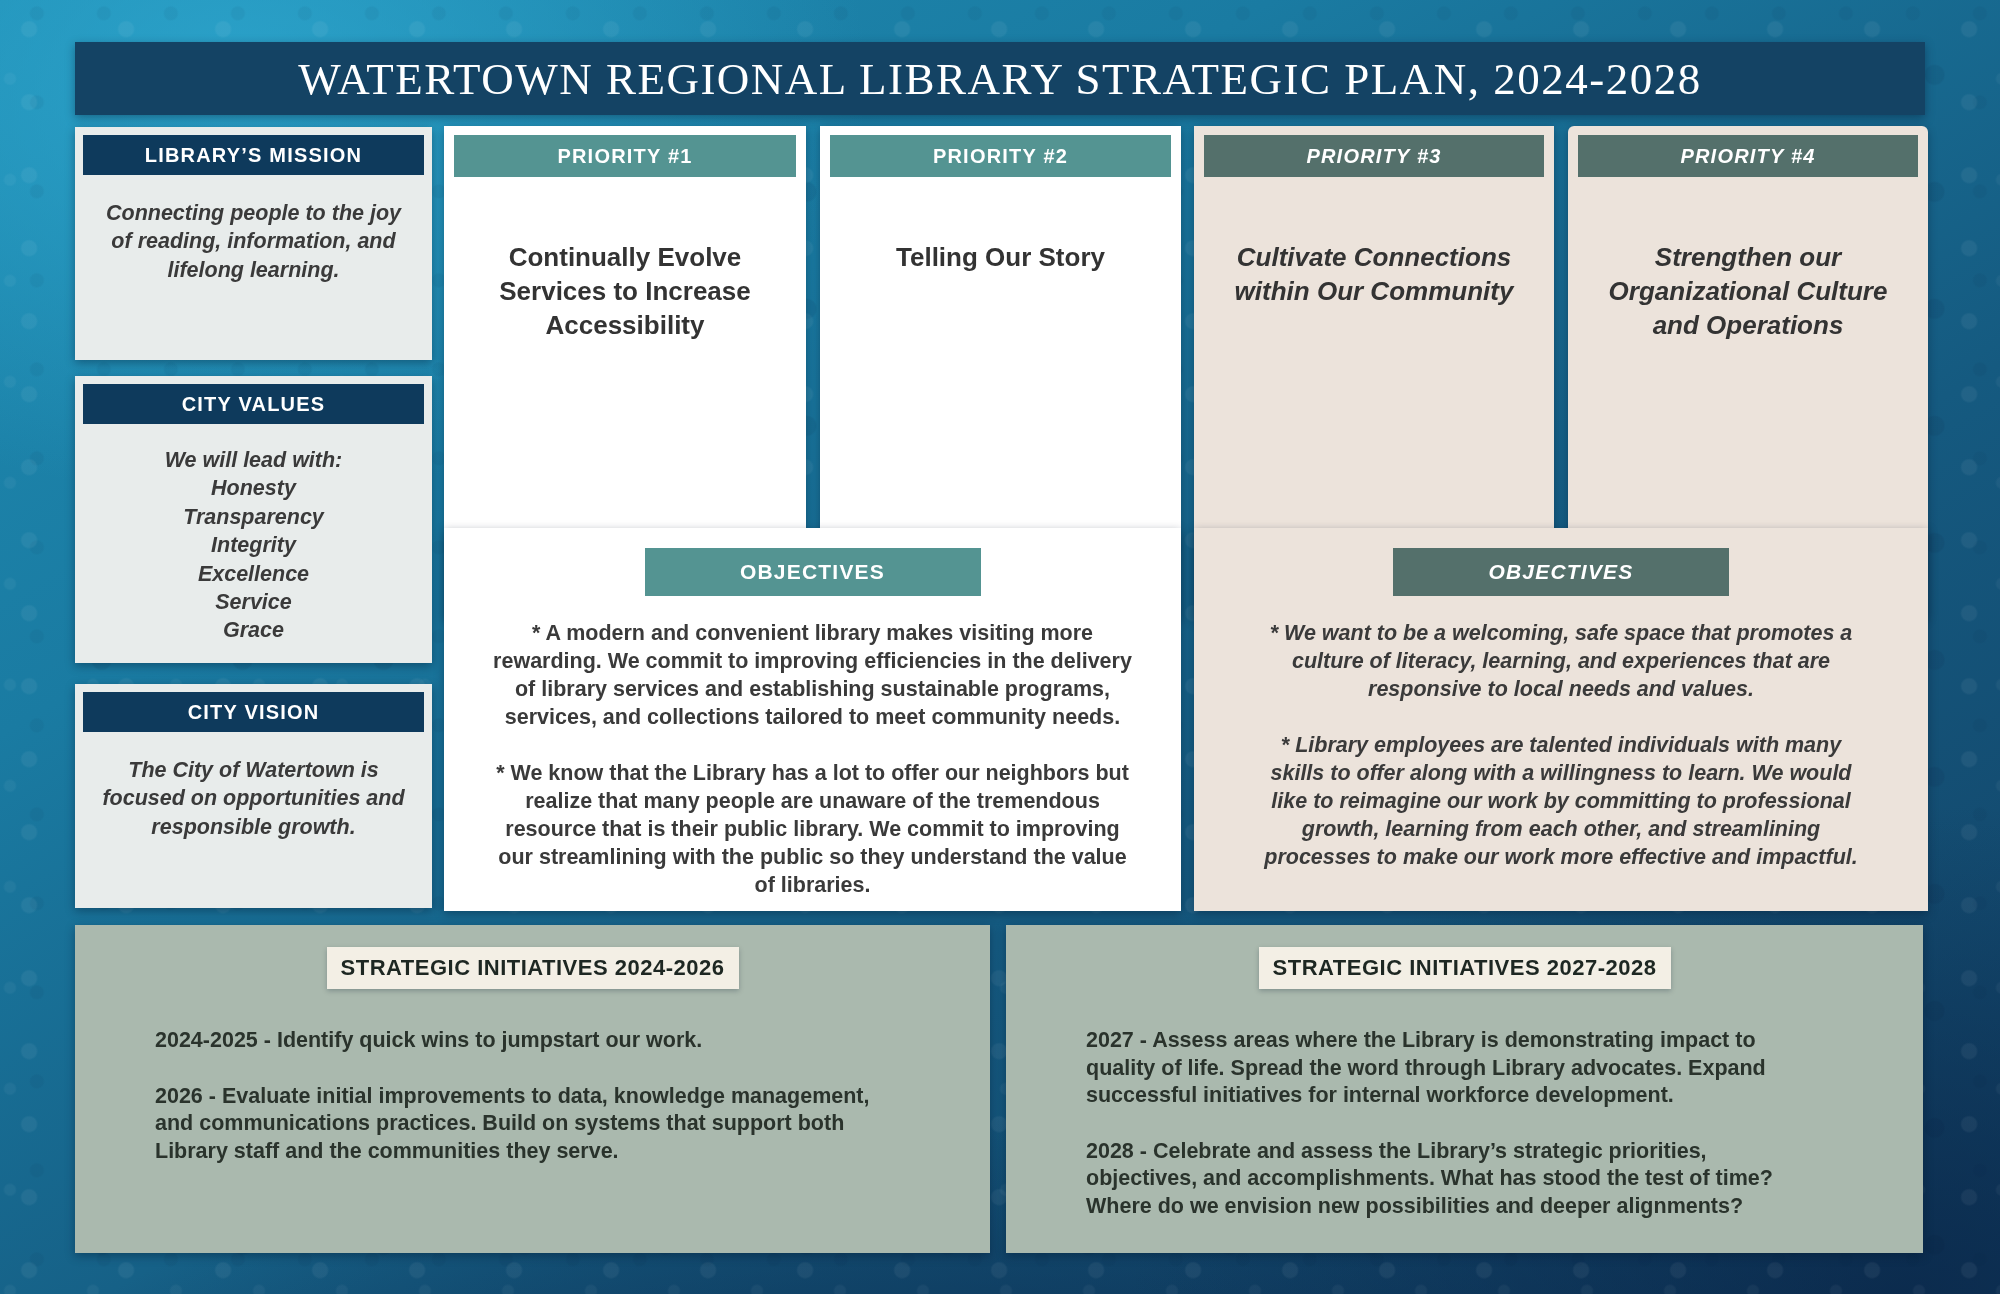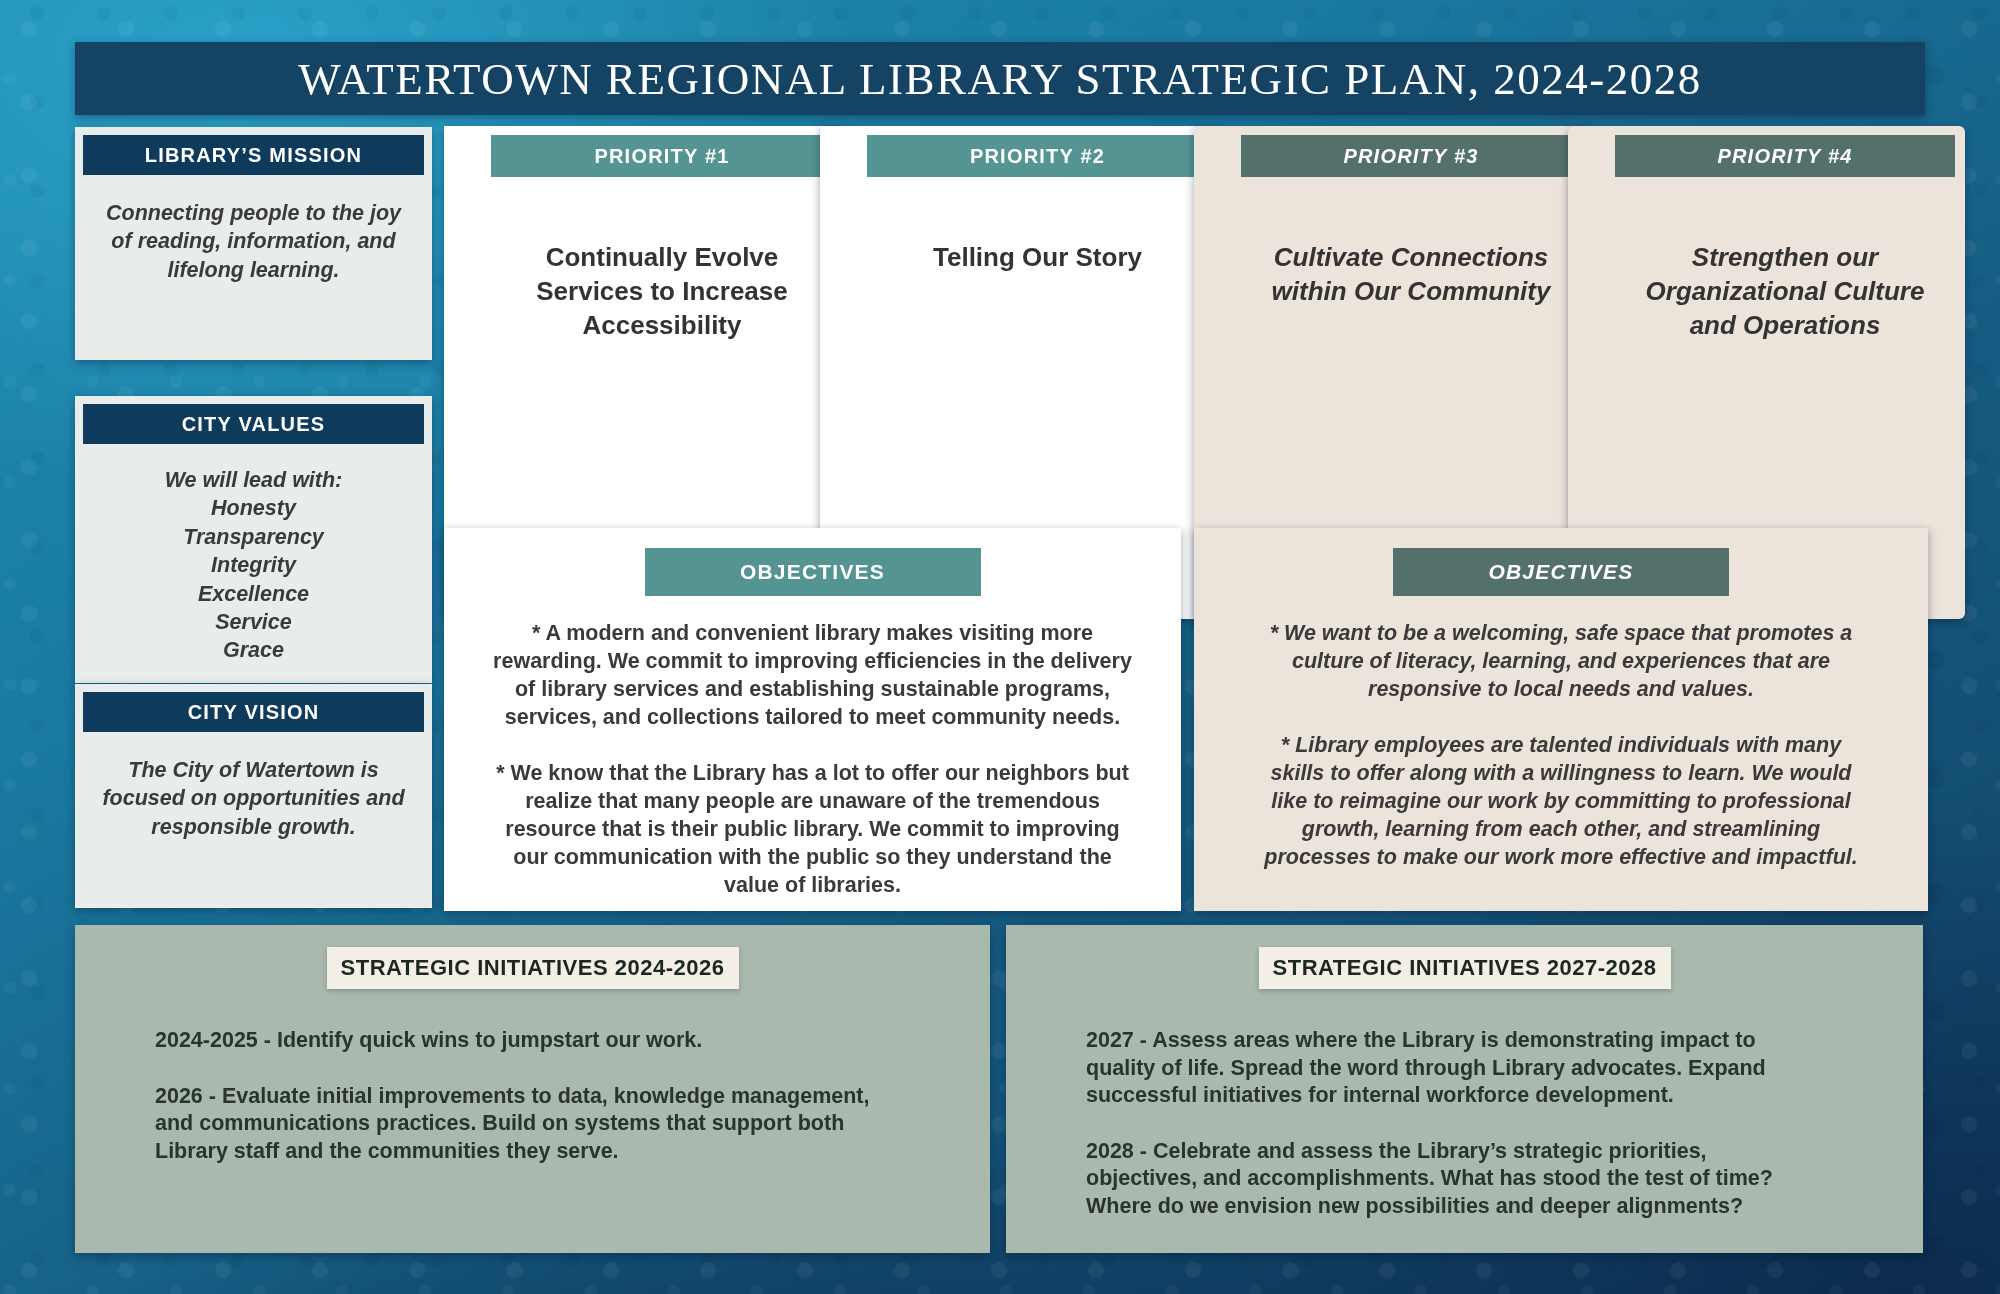--- a/index.html
+++ b/index.html
@@ -55,31 +55,31 @@
   .obj-bar{width:336px;margin:20px auto 0;height:48px;font-size:21px;}
   .label{
     width:412px;margin:22px auto 0;height:42px;background:#f3efe5;color:#1d2722;
     display:flex;align-items:center;justify-content:center;
     font-weight:bold;font-size:22px;letter-spacing:.5px;white-space:nowrap;
     box-shadow:0 2px 5px rgba(0,25,45,.25);
   }
 
   
   .mission{left:75px;top:127px;width:357px;height:233px;}
-  .values{left:75px;top:396px;width:357px;height:287px;}
+  .values{left:75px;top:376px;width:357px;height:287px;}
   .vision{left:75px;top:684px;width:357px;height:224px;}
   .panel-body{
     margin:24px 24px 0;text-align:center;color:#3a3a3a;
     font-weight:bold;font-size:21.5px;line-height:1.32;font-style:italic;
   }
   .values .panel-body{margin-top:22px;}
   .values-line{display:block;}
 
   
-  .card{top:126px;height:493px;padding-left:37px;}
+  .card{top:126px;height:493px;}
   .p1{left:444px;width:362px;}
   .p2{left:820px;width:361px;}
   .p3{left:1194px;width:360px;}
   .p4{left:1568px;width:360px;border-radius:6px;}
   .card-title{
     margin:64px 26px 0;text-align:center;color:#333333;
     font-weight:bold;font-size:26px;line-height:1.3;
   }
 
   
@@ -152,21 +152,21 @@
 
   <section class="panel cream card p4">
     <div class="bar slate">PRIORITY #4</div>
     <div class="card-title">Strengthen our Organizational Culture and Operations</div>
   </section>
 
   <section class="panel white obj obj-left">
     <div class="bar teal obj-bar">OBJECTIVES</div>
     <div class="obj-text">
       <p>* A modern and convenient library makes visiting more rewarding. We commit to improving efficiencies in the delivery of library services and establishing sustainable programs, services, and collections tailored to meet community needs.</p>
-      <p>* We know that the Library has a lot to offer our neighbors but realize that many people are unaware of the tremendous resource that is their public library. We commit to improving our communication with the public so they understand the value of libraries.</p>
+      <p>* We know that the Library has a lot to offer our neighbors but realize that many people are unaware of the tremendous resource that is their public library. We commit to improving our streamlining with the public so they understand the value of libraries.</p>
     </div>
   </section>
 
   <section class="panel cream obj obj-right">
     <div class="bar slate obj-bar">OBJECTIVES</div>
     <div class="obj-text">
       <p>* We want to be a welcoming, safe space that promotes a culture of literacy, learning, and experiences that are responsive to local needs and values.</p>
       <p>* Library employees are talented individuals with many skills to offer along with a willingness to learn. We would like to reimagine our work by committing to professional growth, learning from each other, and streamlining processes to make our work more effective and impactful.</p>
     </div>
   </section>

